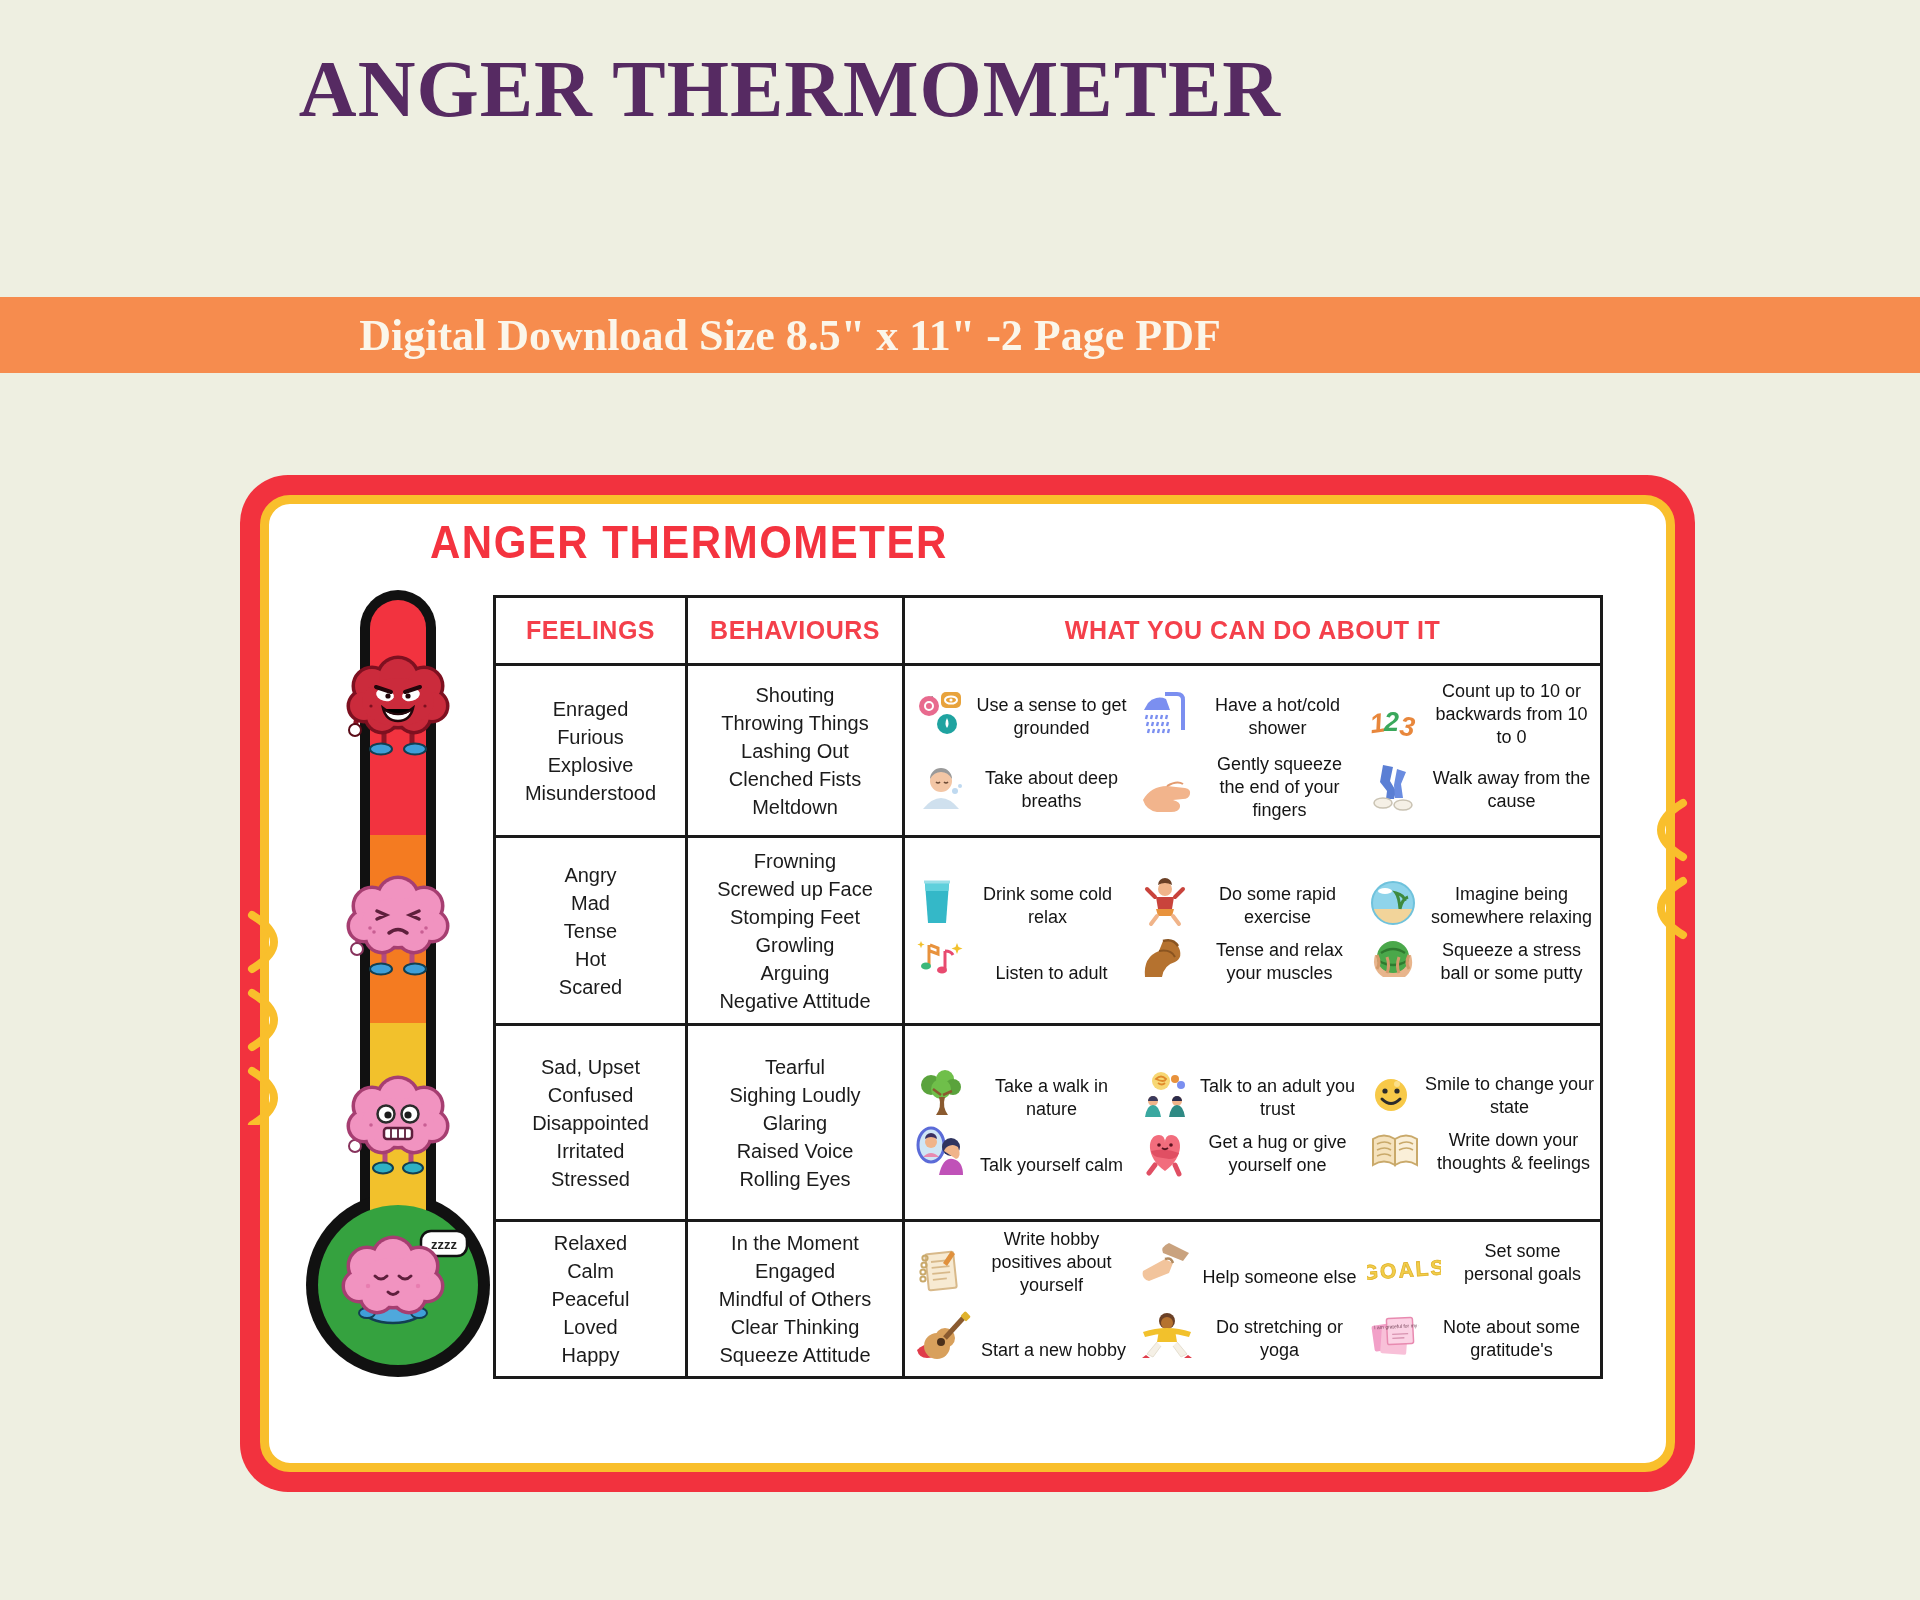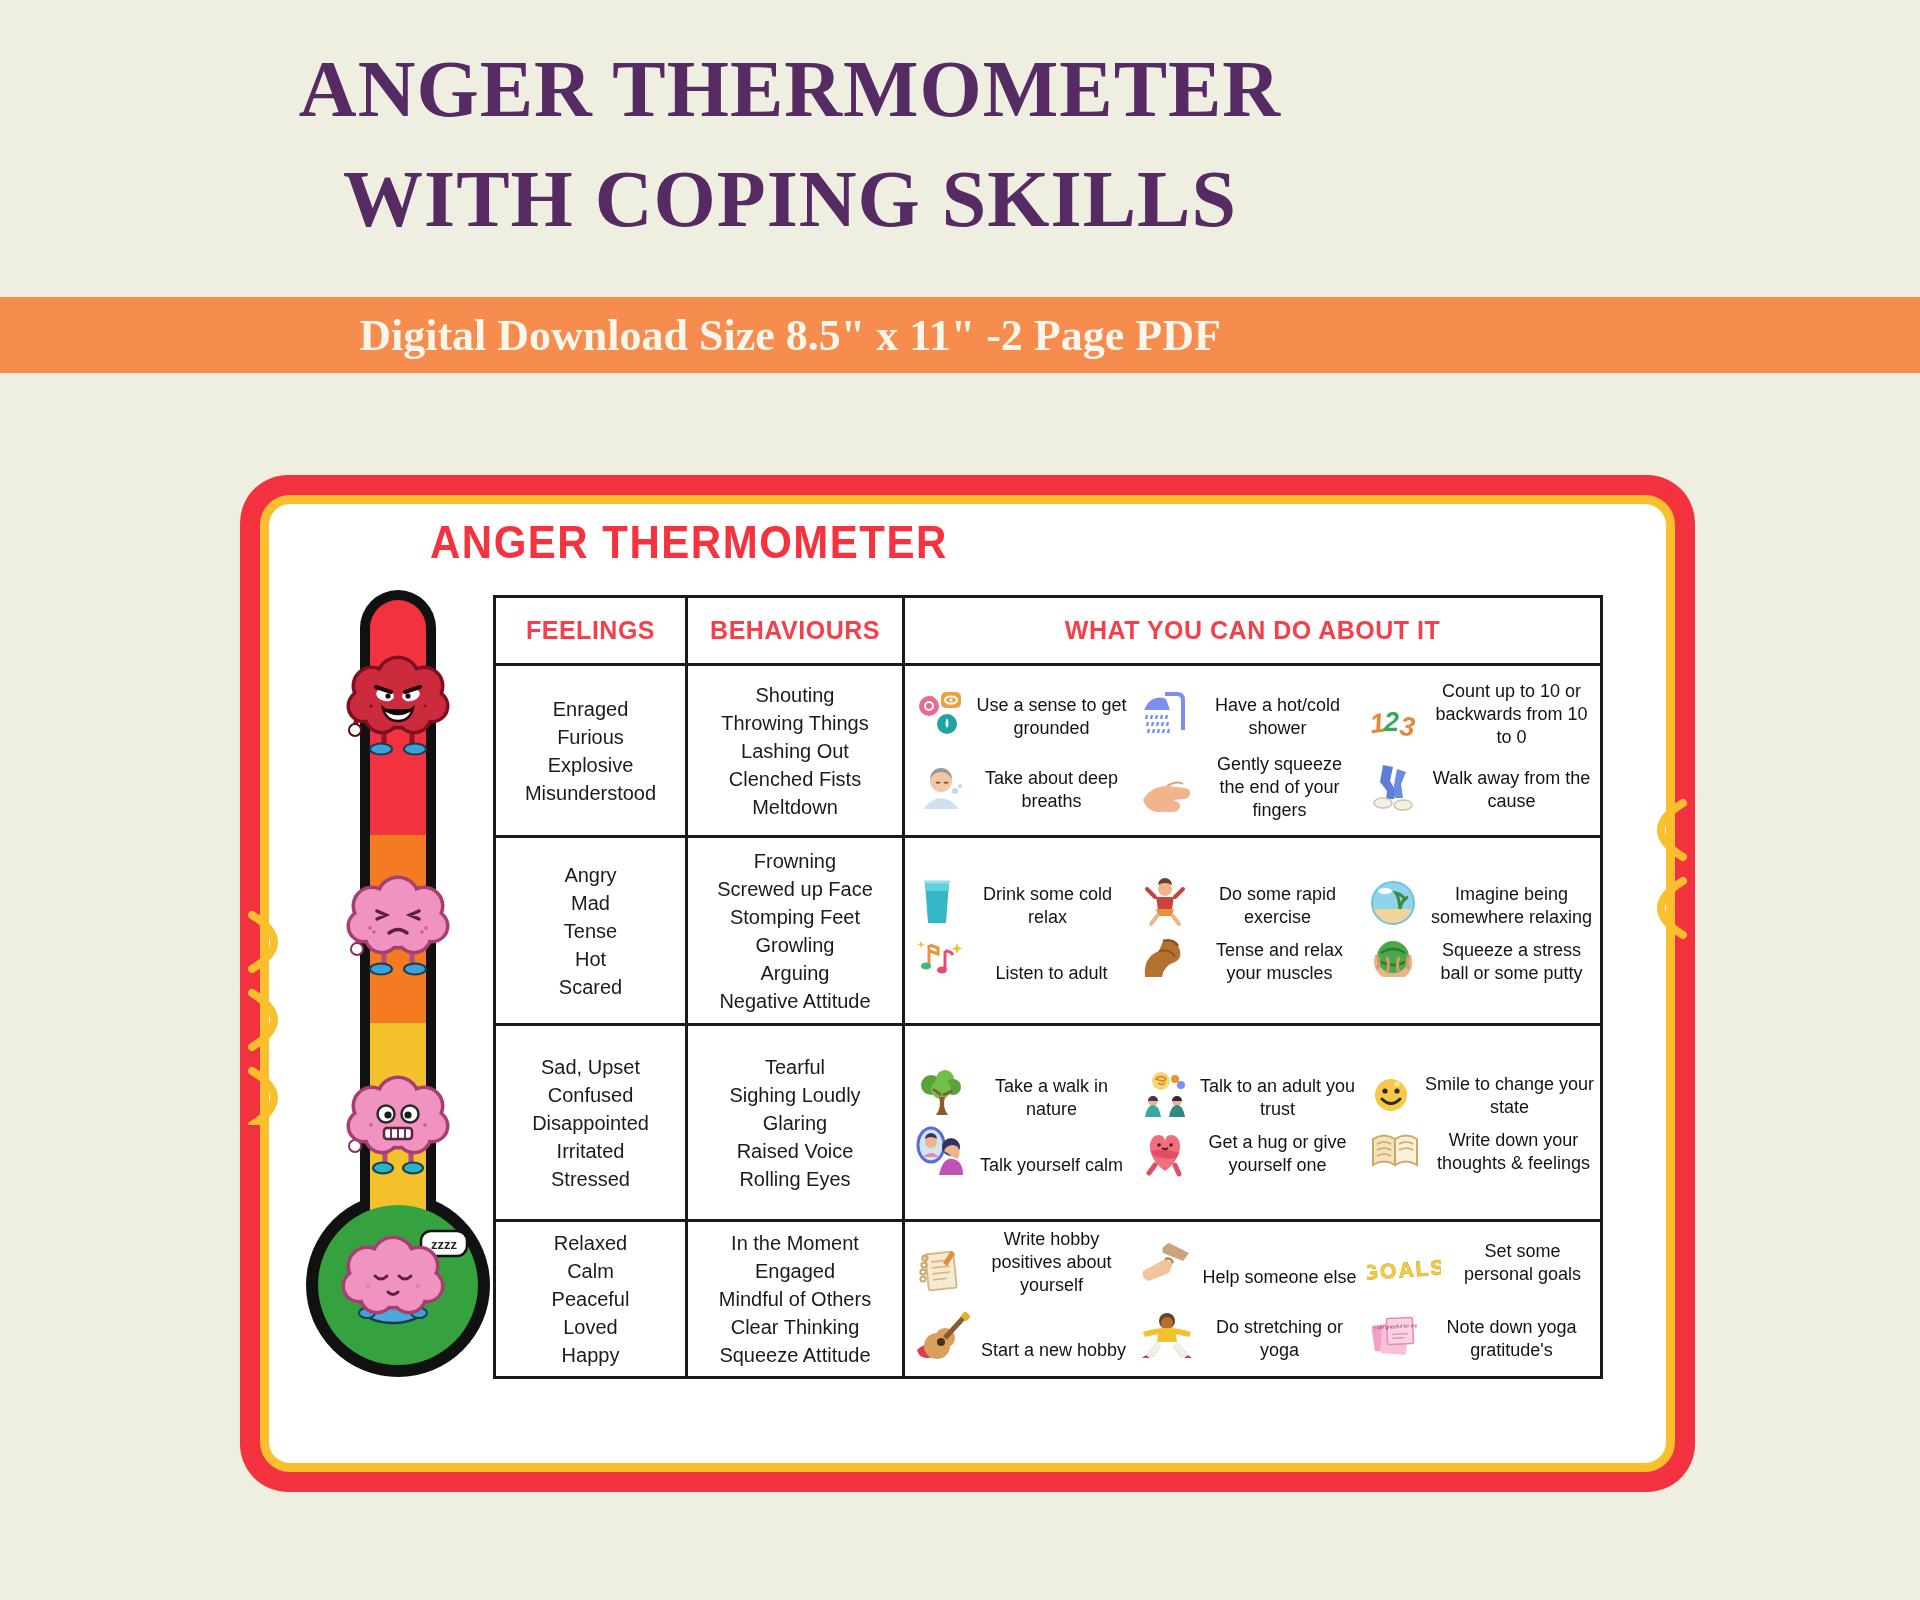--- a/index.html
+++ b/index.html
@@ -63,21 +63,20 @@
   }
   
   .thermo{position:absolute;left:50px;top:105px;width:220px;height:820px;}
   .squiggle{position:absolute;}
 </style>
 </head>
 <body>
 
 <div class="main-title">
   <div>ANGER THERMOMETER</div>
-  <div>WITH COPING SKILLS</div>
 </div>
 
 <div class="banner">
   <div class="banner-text">Digital Download Size 8.5" x 11" -2 Page PDF</div>
 </div>
 
 <div class="doc">
   <div class="doc-inner"></div>
 
   <svg class="squiggle" style="left:0;top:430px" width="52" height="220" viewBox="0 0 52 220">
@@ -506,20 +505,20 @@
             <div class="cope-label">Do stretching or yoga</div>
           </div>
           <div class="cope-item">
             <svg width="52" height="52" viewBox="0 0 52 52">
               <rect x="6" y="14" width="26" height="26" rx="2" fill="#F2A0C8" transform="rotate(-8 19 27)"></rect>
               <rect x="14" y="18" width="26" height="26" rx="2" fill="#F8C0D8" transform="rotate(4 27 31)"></rect>
               <rect x="20" y="8" width="26" height="26" rx="2" fill="#FBD2E4" stroke="#E88AB0" stroke-width="1.5" transform="rotate(-3 33 21)"></rect>
               <text x="33" y="18" text-anchor="middle" font-size="5" fill="#7a4a5e" transform="rotate(-3 33 21)">I am grateful for my cat</text>
               <path d="M25,24 h16 M25,28 h12" stroke="#D893B0" stroke-width="1.4" transform="rotate(-3 33 21)"></path>
             </svg>
-            <div class="cope-label">Note down yoga gratitude's</div>
+            <div class="cope-label">Note about some gratitude's</div>
           </div>
         </div>
       </td>
     </tr>
   </tbody>
     </table>
 </div>
 
 </body></html>

